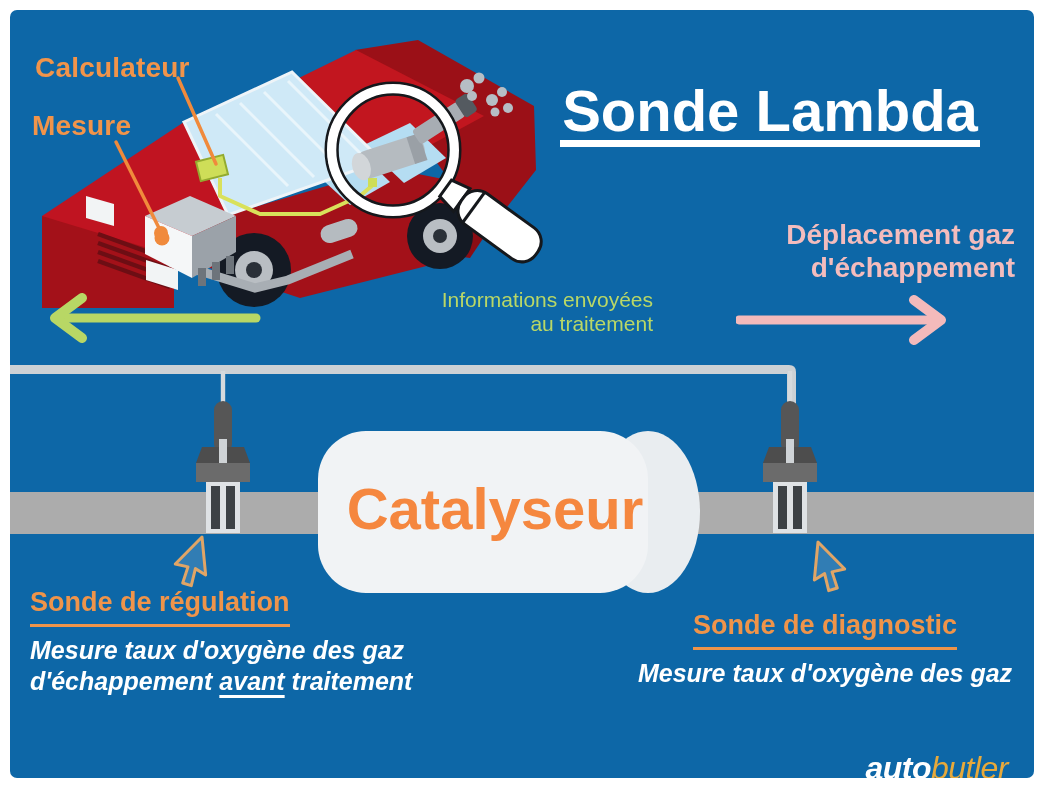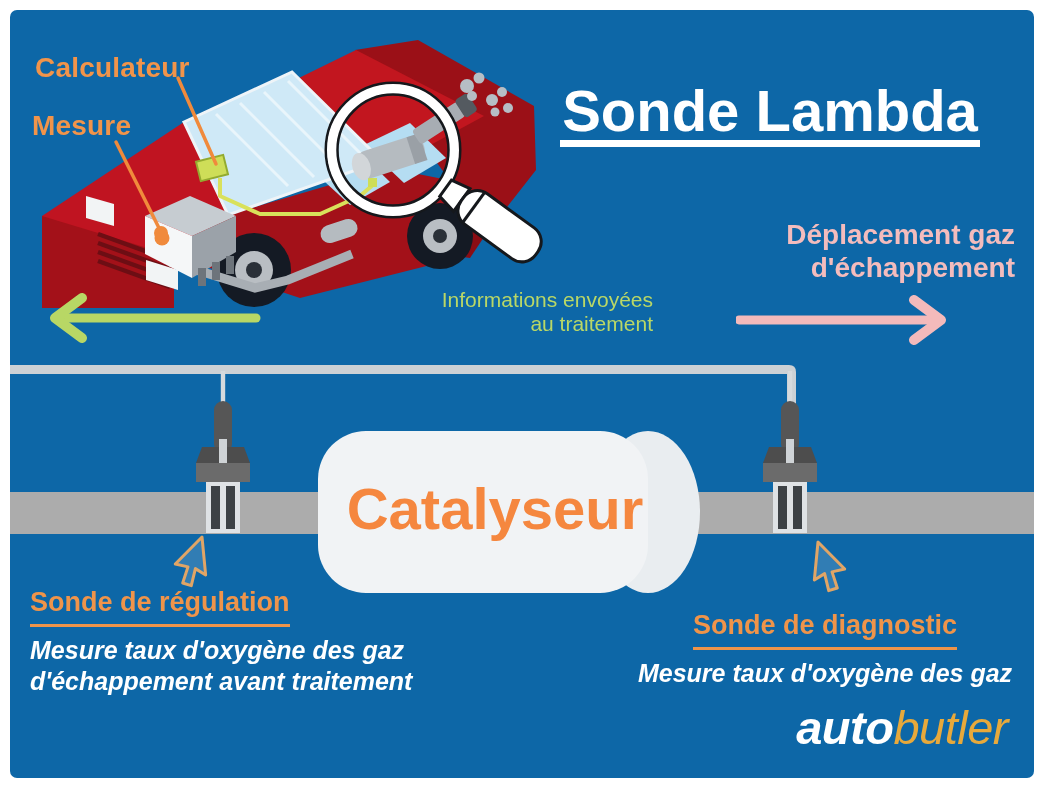--- a/index.html
+++ b/index.html
@@ -24,24 +24,24 @@
               color:#b9d766;font-size:21px;font-weight:400;line-height:1.15;}
 
   
   .probe-block{position:absolute;width:440px;}
   .probe-block.left{left:20px;top:577px;text-align:left;}
   .probe-block.right{left:595px;top:580px;text-align:center;margin-top:20px;}
   .probe-title{display:inline-block;color:#ef944a;font-size:27px;font-weight:700;
                border-bottom:3px solid #ef944a;padding-bottom:6px;}
   .probe-desc{margin-top:8px;color:#ffffff;font-size:25px;font-weight:700;font-style:italic;
               line-height:1.24;}
-  .probe-desc .u{text-decoration-thickness:2.5px;text-underline-offset:5px;text-align:right;}
-
-  
-  .logo{position:absolute;right:26px;top:690px;font-size:47px;font-style:italic;letter-spacing:-.5px;}
+  .probe-desc .u{text-decoration:underline;text-decoration-thickness:2.5px;text-underline-offset:5px;text-align:right;}
+
+  
+  .logo{position:absolute;right:26px;top:740px;font-size:32px;font-style:italic;letter-spacing:-.5px;}
   .logo-a{color:#ffffff;font-weight:700;}
   .logo-b{color:#e7a93b;font-weight:400;}
 </style>
 </head>
 <body>
 
 <div class="stage">
   <div class="panel">
 
     <svg class="abs" style="left:10px;top:8px;" width="530" height="290" viewBox="0 0 530 290">

